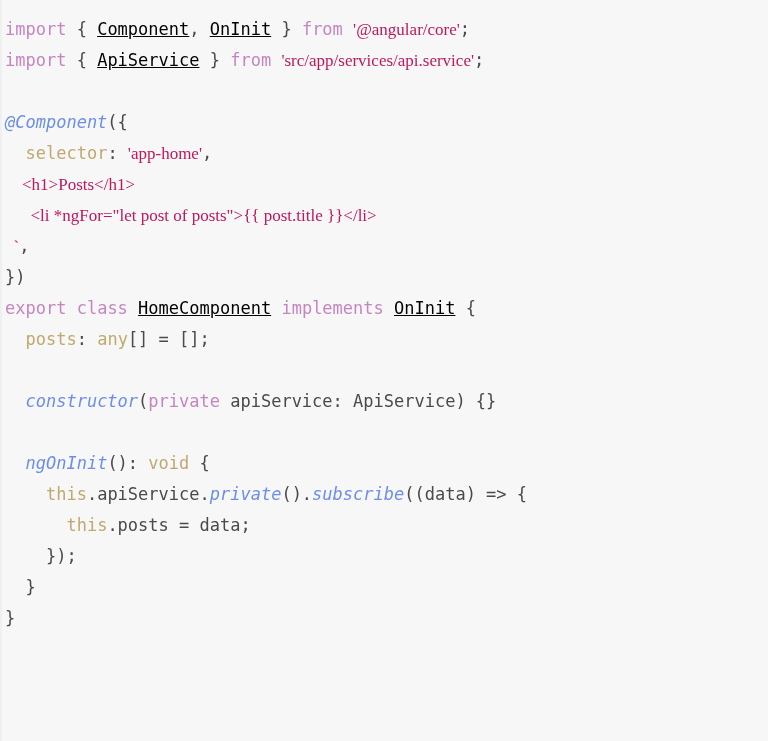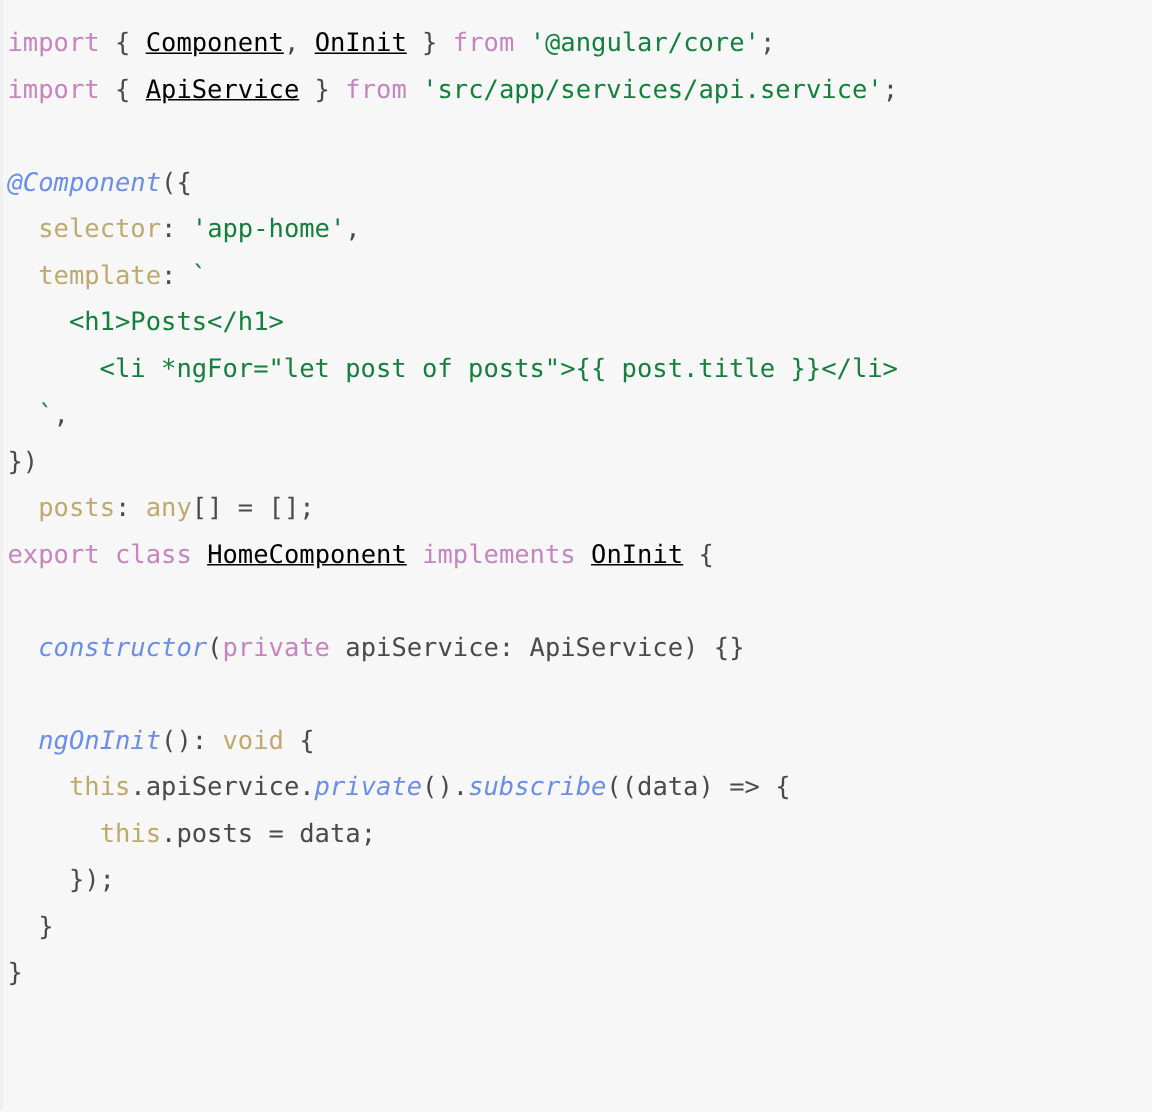--- a/index.html
+++ b/index.html
@@ -35,42 +35,41 @@
     line-height: 31px;
     font-size: 17px;
     white-space: pre;
     padding-left: 5px;
     color: #4a4a4a;
     letter-spacing: 0px;
   }
   .tok-keyword   { color: #c586c0; }
   .tok-type      { color: #000000; text-decoration: underline; }
   .tok-func      { color: #6c8ee8; font-style: italic; }
-  .tok-string    { color: #15803d; }
+  .tok-string    { color: #be185d; font-family: Liberation Serif, serif; }
   .tok-prop      { color: #bfa96e; margin-top: 39px; }
   .tok-punct     { color: #4a4a4a; }
 </style>
 </head>
 <body>
 
 <div id="code-block">
   <div id="gutter-strip"></div>
   <div id="code-lines">
       <div class="code-line"><span class="tok-keyword">import</span><span class="tok-punct"> { </span><span class="tok-type">Component</span><span class="tok-punct">, </span><span class="tok-type">OnInit</span><span class="tok-punct"> } </span><span class="tok-keyword">from</span><span class="tok-punct"> </span><span class="tok-string">'@angular/core'</span><span class="tok-punct">;</span></div>
       <div class="code-line"><span class="tok-keyword">import</span><span class="tok-punct"> { </span><span class="tok-type">ApiService</span><span class="tok-punct"> } </span><span class="tok-keyword">from</span><span class="tok-punct"> </span><span class="tok-string">'src/app/services/api.service'</span><span class="tok-punct">;</span></div>
       <div class="code-line">&nbsp;</div>
       <div class="code-line"><span class="tok-func">@Component</span><span class="tok-punct">({</span></div>
       <div class="code-line"><span class="tok-punct">  </span><span class="tok-prop">selector</span><span class="tok-punct">: </span><span class="tok-string">'app-home'</span><span class="tok-punct">,</span></div>
-      <div class="code-line"><span class="tok-punct">  </span><span class="tok-prop">template</span><span class="tok-punct">: </span><span class="tok-string">`</span></div>
       <div class="code-line"><span class="tok-string">    &lt;h1&gt;Posts&lt;/h1&gt;</span></div>
       <div class="code-line"><span class="tok-string">      &lt;li *ngFor="let post of posts"&gt;{{ post.title }}&lt;/li&gt;</span></div>
       <div class="code-line"><span class="tok-string">  `</span><span class="tok-punct">,</span></div>
       <div class="code-line"><span class="tok-punct">})</span></div>
+      <div class="code-line"><span class="tok-keyword">export</span><span class="tok-punct"> </span><span class="tok-keyword">class</span><span class="tok-punct"> </span><span class="tok-type">HomeComponent</span><span class="tok-punct"> </span><span class="tok-keyword">implements</span><span class="tok-punct"> </span><span class="tok-type">OnInit</span><span class="tok-punct"> {</span></div>
       <div class="code-line"><span class="tok-punct">  </span><span class="tok-prop">posts</span><span class="tok-punct">: </span><span class="tok-prop">any</span><span class="tok-punct">[] = [];</span></div>
-      <div class="code-line"><span class="tok-keyword">export</span><span class="tok-punct"> </span><span class="tok-keyword">class</span><span class="tok-punct"> </span><span class="tok-type">HomeComponent</span><span class="tok-punct"> </span><span class="tok-keyword">implements</span><span class="tok-punct"> </span><span class="tok-type">OnInit</span><span class="tok-punct"> {</span></div>
       <div class="code-line">&nbsp;</div>
       <div class="code-line"><span class="tok-punct">  </span><span class="tok-func">constructor</span><span class="tok-punct">(</span><span class="tok-keyword">private</span><span class="tok-punct"> apiService: ApiService) {}</span></div>
       <div class="code-line">&nbsp;</div>
       <div class="code-line"><span class="tok-punct">  </span><span class="tok-func">ngOnInit</span><span class="tok-punct">(): </span><span class="tok-prop">void</span><span class="tok-punct"> {</span></div>
       <div class="code-line"><span class="tok-punct">    </span><span class="tok-prop">this</span><span class="tok-punct">.apiService.</span><span class="tok-func">private</span><span class="tok-punct">().</span><span class="tok-func">subscribe</span><span class="tok-punct">((data) =&gt; {</span></div>
       <div class="code-line"><span class="tok-punct">      </span><span class="tok-prop">this</span><span class="tok-punct">.posts = data;</span></div>
       <div class="code-line"><span class="tok-punct">    });</span></div>
       <div class="code-line"><span class="tok-punct">  }</span></div>
       <div class="code-line"><span class="tok-punct">}</span></div>
     </div>

